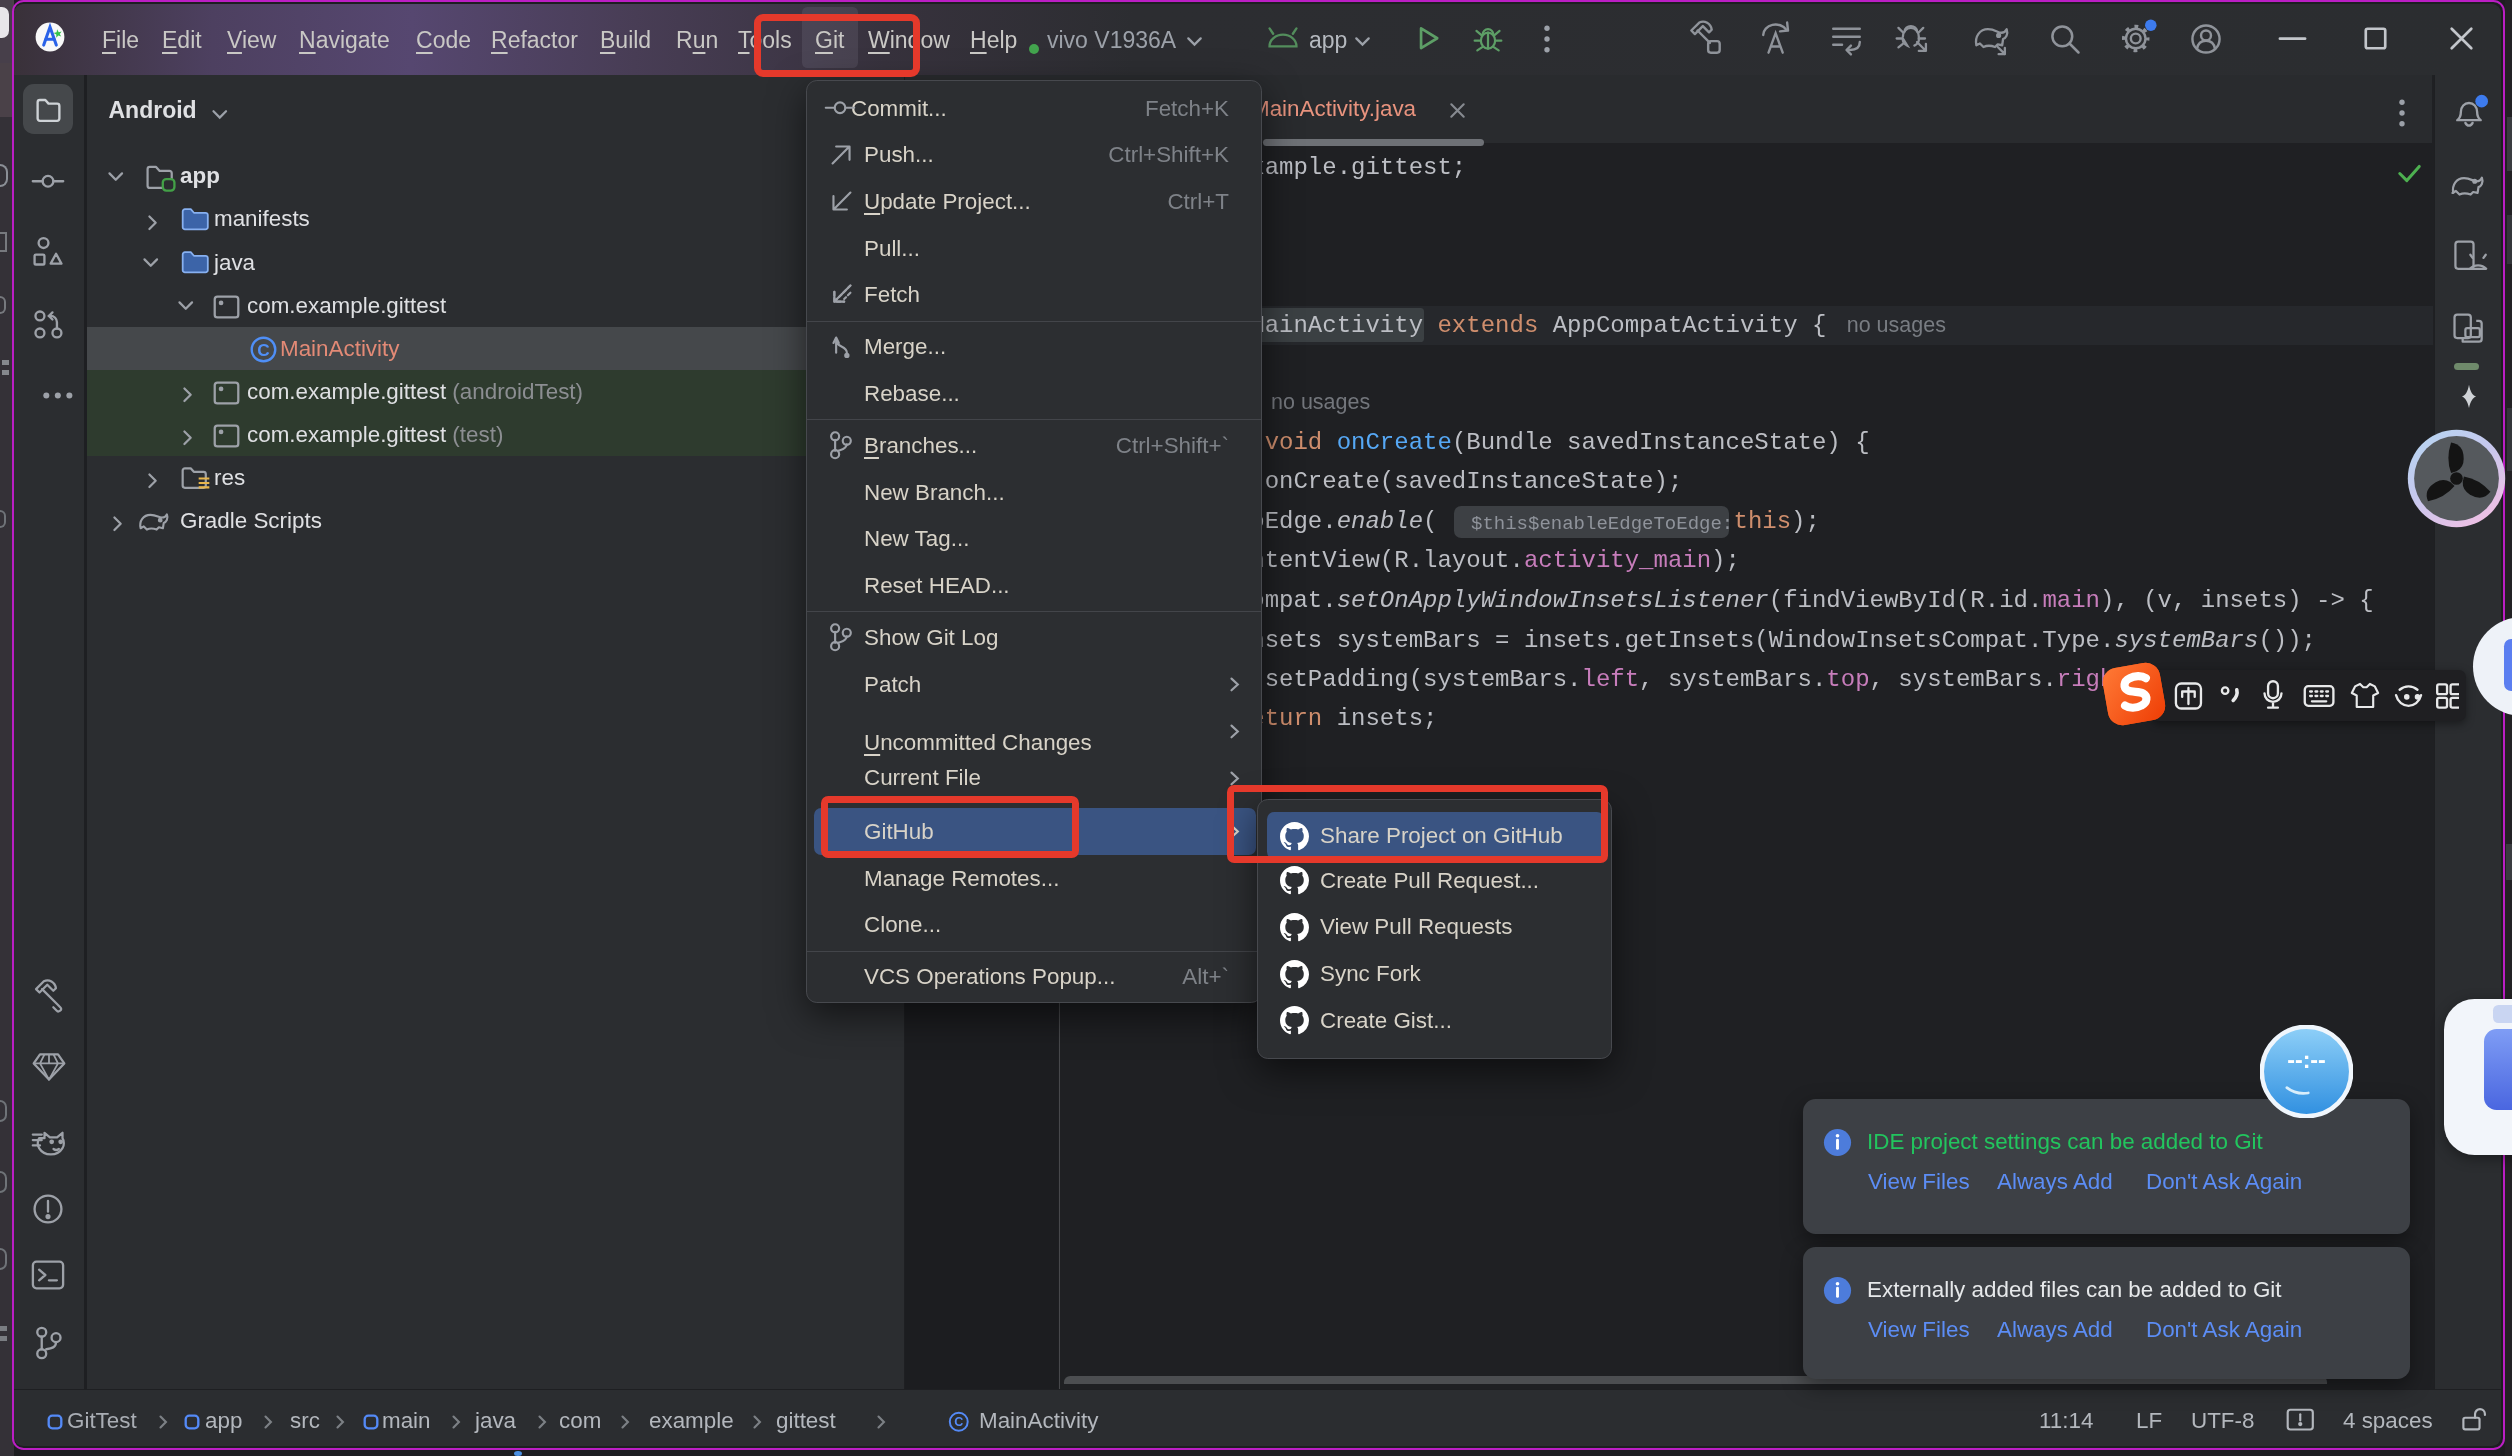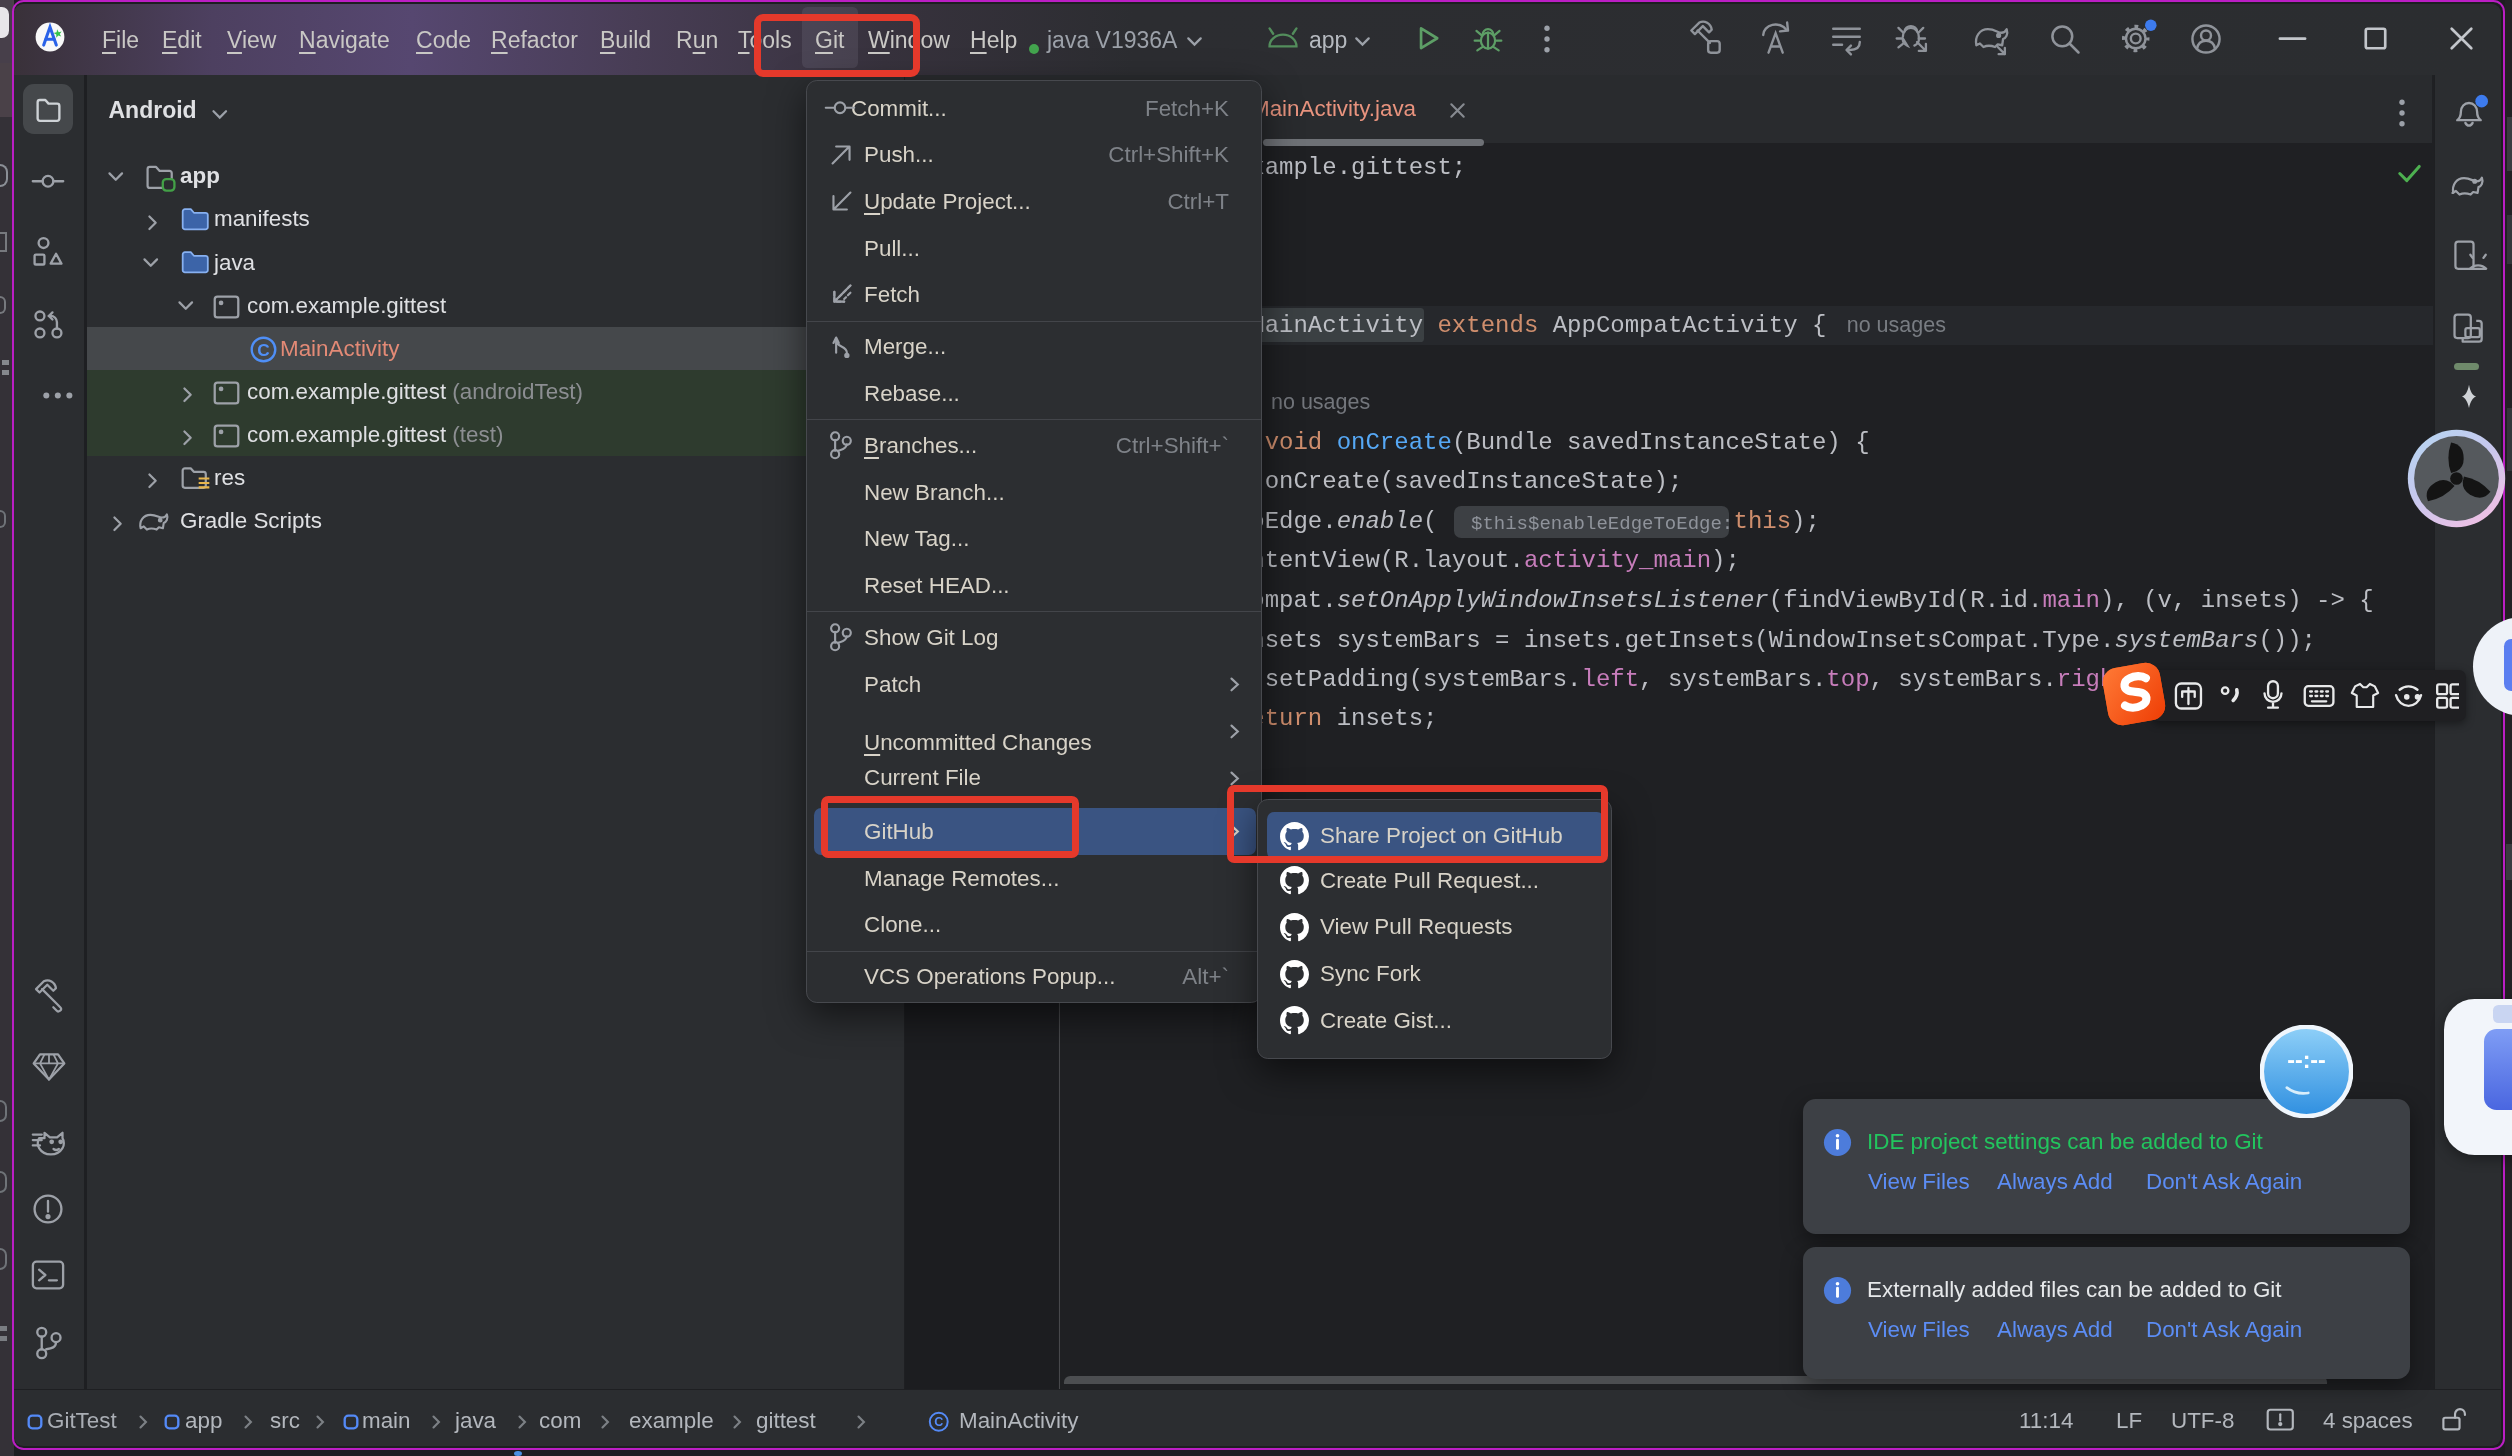--- a/index.html
+++ b/index.html
@@ -65,21 +65,21 @@
   <span class="ab row" style="left:416px;top:27px"><u>C</u>ode</span>
   <span class="ab row" style="left:491px;top:27px"><u>R</u>efactor</span>
   <span class="ab row" style="left:600px;top:27px"><u>B</u>uild</span>
   <span class="ab row" style="left:676px;top:27px">R<u>u</u>n</span>
   <span class="ab row" style="left:738px;top:27px"><u>T</u>ools</span>
   <span class="ab" style="left:802px;top:7.2px;width:56px;height:61px;background:rgba(205,205,225,0.10);border-radius:5.4px"></span>
     <span class="ab row" style="left:815px;top:27px"><u>G</u>it</span>
   <span class="ab row" style="left:868px;top:27px"><u>W</u>indow</span>
   <span class="ab row" style="left:970px;top:27px"><u>H</u>elp</span>
   <span class="ab" style="left:1029px;top:44px;width:10px;height:10px;border-radius:50%;background:#43a44e"></span>
-  <span class="ab row" style="left:1047px;top:27px;color:#9ca1a9">java V1936A</span>
+  <span class="ab row" style="left:1047px;top:27px;color:#9ca1a9">vivo V1936A</span>
   <svg class="ab" style="left:1183px;top:32px" width="23" height="18" viewBox="0 0 26 20">
       <path d="M6 7 l7 7 7-7" stroke="#9ca1a9" stroke-width="2.6" fill="none" stroke-linecap="round"></path>
     </svg>
 
   <svg class="ab" style="left:1264px;top:23px" width="38" height="30.5" viewBox="0 0 42 34">
     <g stroke="#538d5c" stroke-width="2.6" fill="none" stroke-linecap="round">
       <path d="M6 26 a15 13 0 0 1 30 0 z"></path>
       <path d="M10 12 L6 6 M32 12 L36 6"></path>
     </g>
   </svg>
@@ -379,21 +379,21 @@
   <div class="cl" style="left:157px;top:586px">            v.setPadding(systemBars.<span class="cp">left</span>, systemBars.<span class="cp">top</span>, systemBars.<span class="cp">right</span>,</div>
   <div class="cl" style="left:157px;top:625px">            <span class="co">return</span> insets;</div>
 
   <svg class="ab" style="left:1490px;top:88px" width="27" height="23" viewBox="0 0 30 26">
       <path d="M4 13 l8 8 L26 5" stroke="#4db050" stroke-width="3.4" fill="none" stroke-linecap="round" stroke-linejoin="round"></path>
     </svg>
 
   <div class="ab" style="left:158px;top:1302px;width:1263px;height:13.5px;background:#4c4e51;border-radius:6.3px"></div>
 </div>
 
-<div class="ab ui" style="left:4px;top:1389px;width:2487px;height:57px;font-size:22.4px;color:#b3b7bd">
+<div class="ab ui" style="left:24px;top:1389px;width:2487px;height:57px;font-size:22.4px;color:#b3b7bd">
   <svg class="ab" style="left:22.4px;top:24px" width="18" height="18" viewBox="0 0 20 20">
       <rect x="3" y="3" width="14" height="14" rx="4" stroke="#548af7" stroke-width="2.6" fill="none"></rect>
     </svg>
   <span class="ab row" style="left:43px;top:19px;color:#a9adb4">GitTest</span>
   <svg class="ab" style="left:132px;top:24px" width="14.4" height="18" viewBox="0 0 16 20">
       <path d="M5 4 l6 6 -6 6" stroke="#7c8085" stroke-width="2.4" fill="none" stroke-linecap="round"></path>
     </svg>
   <svg class="ab" style="left:159px;top:24px" width="18" height="18" viewBox="0 0 20 20">
       <rect x="3" y="3" width="14" height="14" rx="4" stroke="#548af7" stroke-width="2.6" fill="none"></rect>
     </svg>

